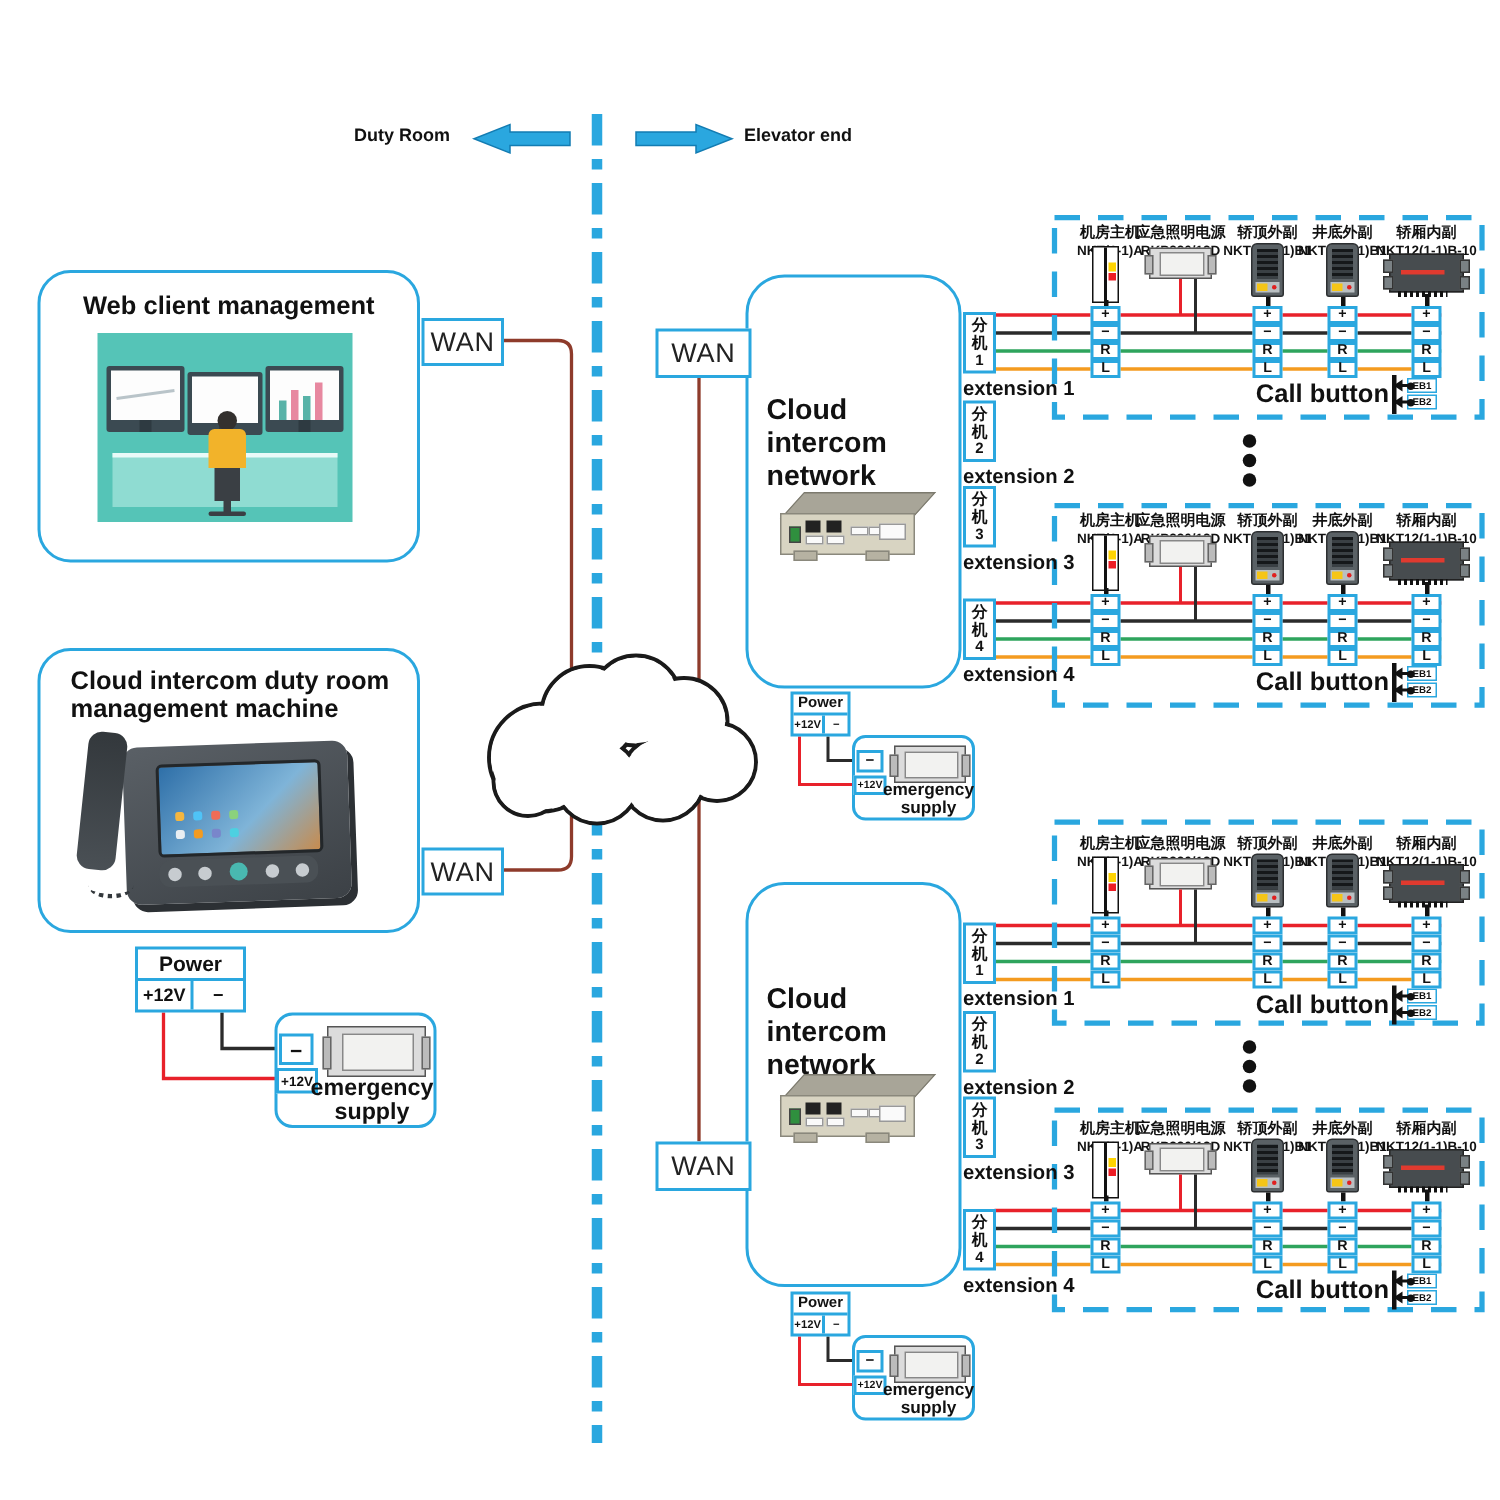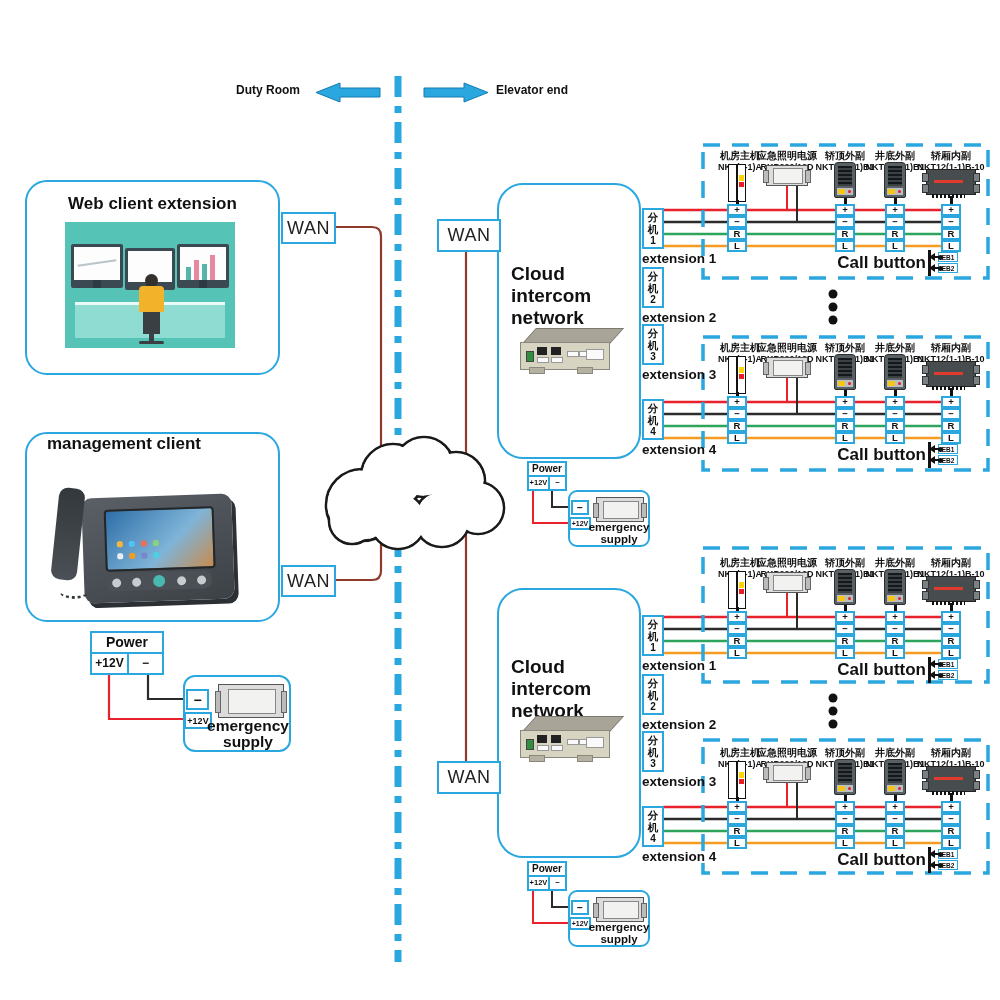--- a/index.html
+++ b/index.html
@@ -214,21 +214,21 @@
         <circle cx="398" cy="521" r="26.5"></circle>
           <circle cx="352" cy="521" r="21.5"></circle>
       </g>
     </g>
   </svg>
 
   <div class="abs dirlabel" style="left:170px;top:83px;width:130px;text-align:right">Duty Room</div>
   <div class="abs dirlabel" style="left:496px;top:83px;width:160px">Elevator end</div>
 
   <div class="abs round" style="left:25px;top:180px;width:255px;height:195px;z-index:2">
-    <div class="boxtitle" style="text-align:center;margin-top:12px">Web client extension</div>
+    <div class="boxtitle" style="text-align:center;margin-top:12px">Web client management</div>
   </div>
   <div class="abs illu-web" style="left:65px;top:222px;width:170px;height:126px;z-index:2">
     <div class="mon" style="left:6px;top:22px;width:52px;height:44px">
         <div class="scr">
           <div class="squig"></div>
         </div>
         <div class="foot"></div>
       </div>
     <div class="mon" style="left:60px;top:26px;width:50px;height:42px">
         <div class="scr"></div>
@@ -246,21 +246,22 @@
     <div class="desk"></div>
     <div class="person-head" style="left:80px;top:52px;width:13px;height:13px"></div>
     <div class="person-body" style="left:74px;top:64px;width:25px;height:26px"></div>
     <div class="person-legs" style="left:78px;top:90px;width:17px;height:22px"></div>
     <div class="person-legs" style="left:84px;top:112px;width:5px;height:8px"></div>
     <div class="person-legs" style="left:74px;top:119px;width:25px;height:3px;border-radius:3px"></div>
   </div>
   <div class="abs cyanbox wan ctr" style="left:281px;top:212px;width:55px;height:32px">WAN</div>
 
   <div class="abs round" style="left:25px;top:432px;width:255px;height:190px;z-index:2">
-    <div class="boxtitle" style="margin:0 0 0 20px">management client</div>
+    <div class="boxtitle" style="margin:10px 0 0 20px">Cloud intercom duty room</div>
+    <div class="boxtitle" style="margin:0 0 0 20px">management machine</div>
   </div>
   <div class="abs illu-phone" style="left:55px;top:486px;width:200px;height:126px">
     <div class="ph-body">
       <div class="ph-scr">
         <div class="ph-dot" style="left:10px;top:30px;background:#f4b63f"></div>
         <div class="ph-dot" style="left:22px;top:30px;background:#4fc3f7"></div>
         <div class="ph-dot" style="left:34px;top:30px;background:#ef6c57"></div>
         <div class="ph-dot" style="left:46px;top:30px;background:#8bd17c"></div>
         <div class="ph-dot" style="left:10px;top:42px;background:#e8eef2"></div>
         <div class="ph-dot" style="left:22px;top:42px;background:#f49b20"></div>

